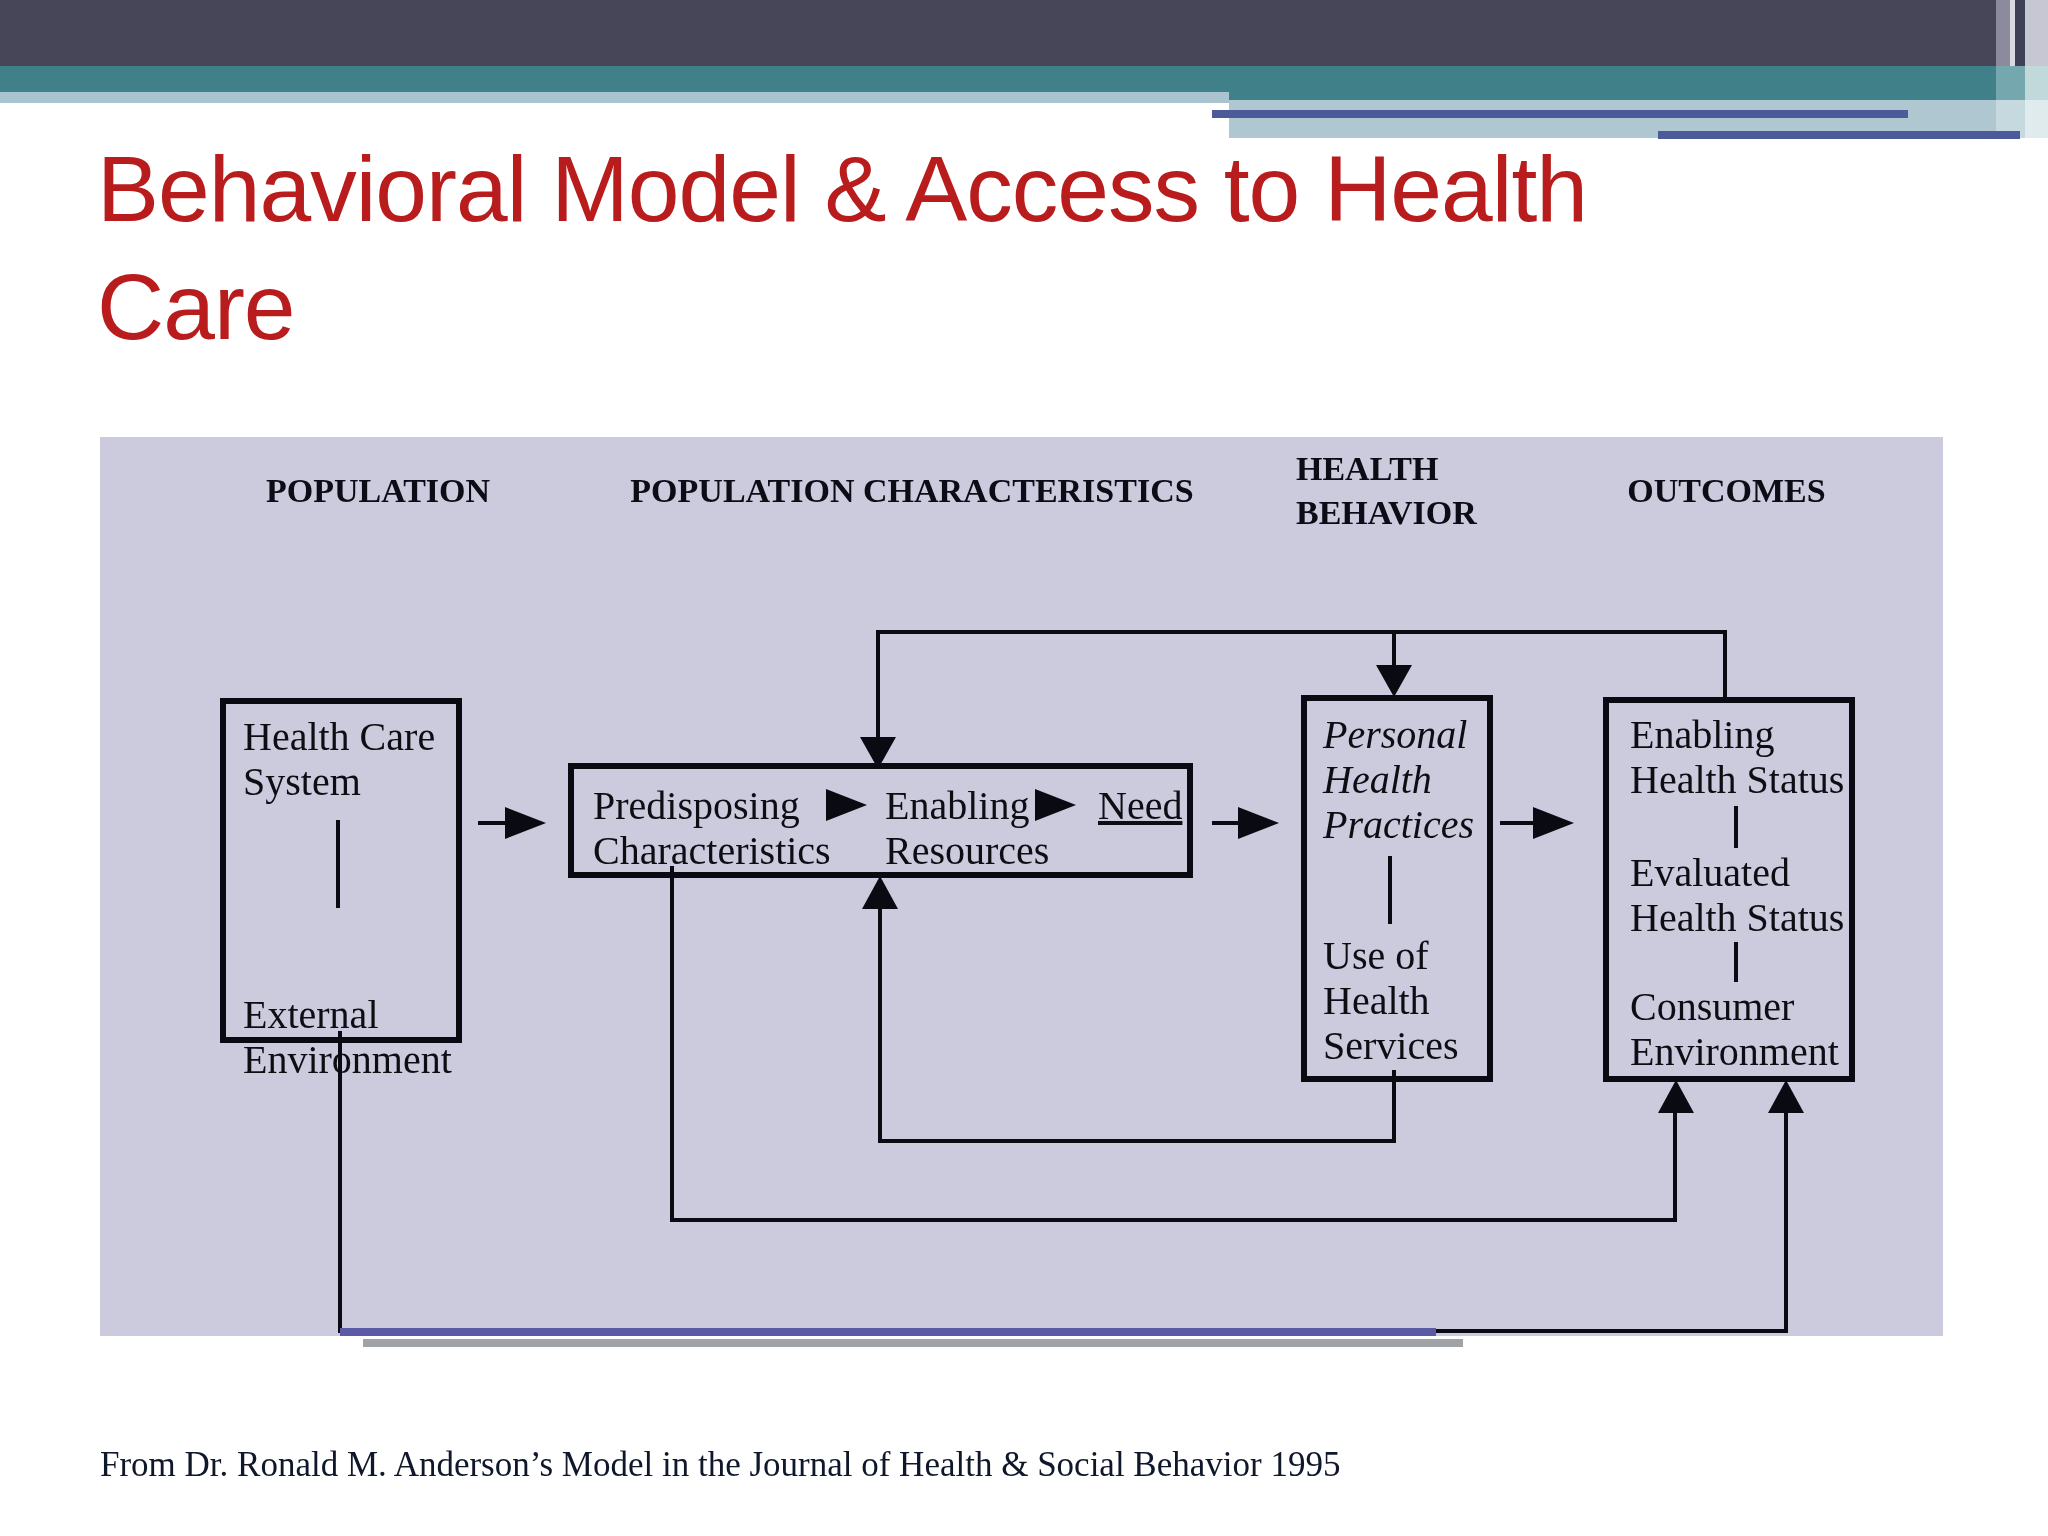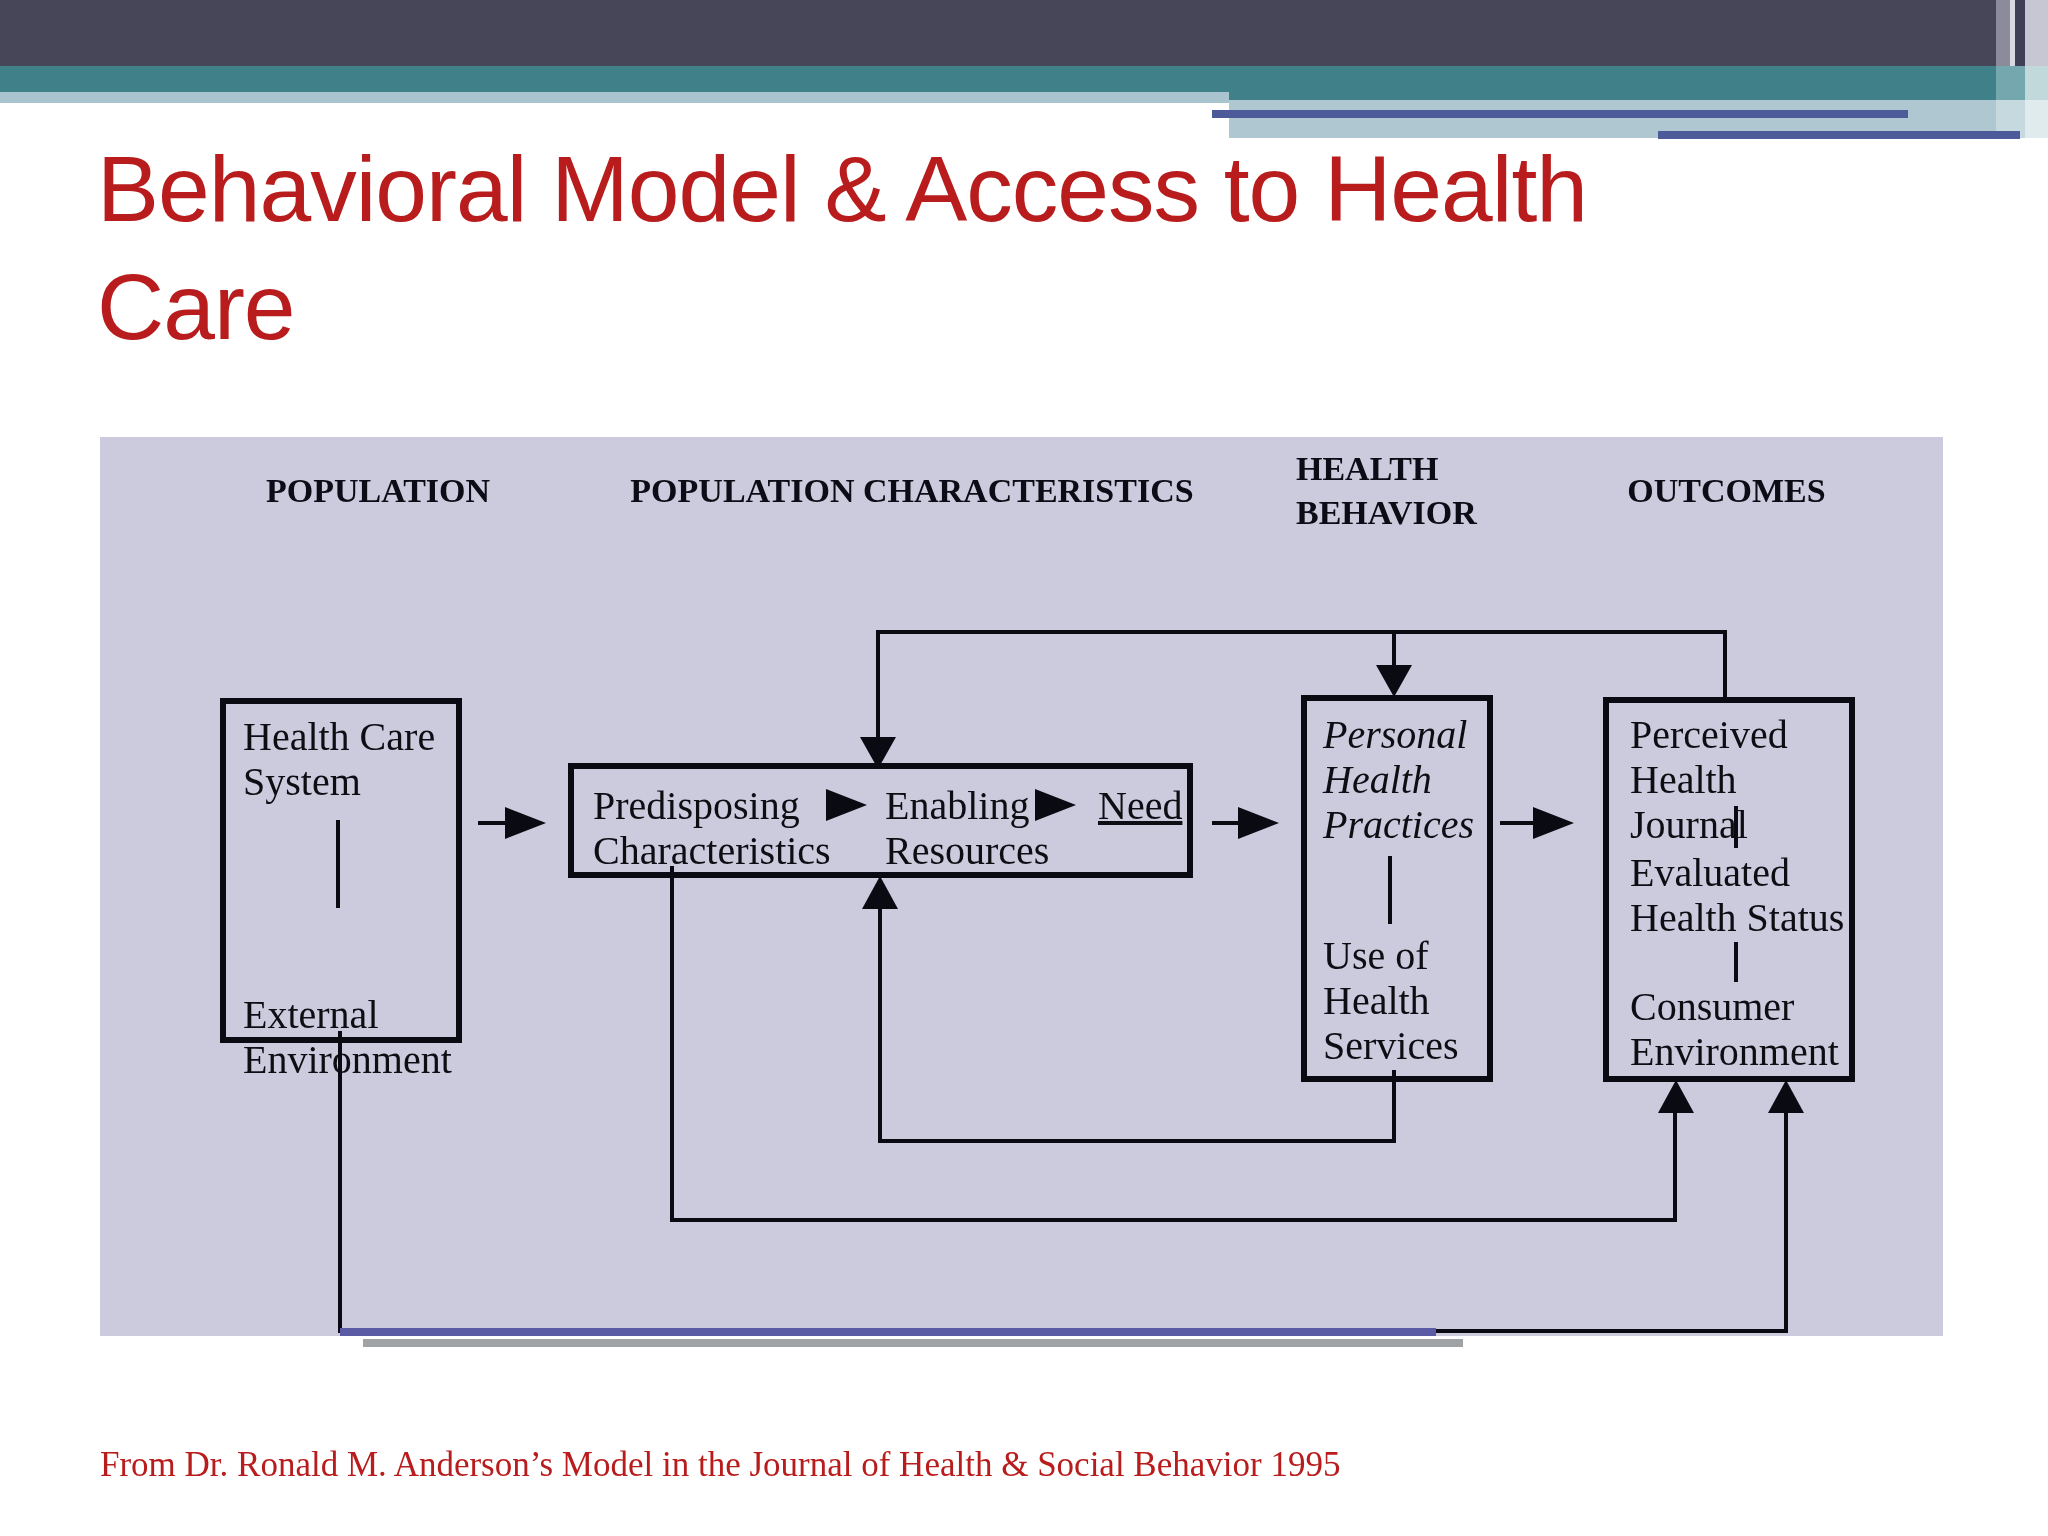--- a/index.html
+++ b/index.html
@@ -20,21 +20,21 @@
   .hl{position:absolute;background:#0a0a12;height:4px;}
   .vl{position:absolute;background:#0a0a12;width:4px;}
   .tick{position:absolute;background:#0a0a12;width:4px;}
   .tri-right{position:absolute;width:0;height:0;border-top:16px solid transparent;
              border-bottom:16px solid transparent;border-left:41px solid #0a0a12;}
   .tri-down{position:absolute;width:0;height:0;border-left:18px solid transparent;
             border-right:18px solid transparent;border-top:32px solid #0a0a12;}
   .tri-up{position:absolute;width:0;height:0;border-left:18px solid transparent;
           border-right:18px solid transparent;border-bottom:33px solid #0a0a12;}
   #caption{position:absolute;left:100px;top:1445px;font-family:"Liberation Serif",serif;
-           font-size:35px;color:#b91c1c;white-space:nowrap;}
+           font-size:35px;color:#0f172a;white-space:nowrap;}
 </style>
 </head>
 <body>
 
 <div id="slide">
 
   <div class="bar" style="left:0;top:0;width:1996px;height:66px;background:#474659;"></div>
   <div class="bar" style="left:1996px;top:0;width:14px;height:66px;background:#8b8b9c;"></div>
   <div class="bar" style="left:2010px;top:0;width:5px;height:66px;background:#d9d9e2;"></div>
   <div class="bar" style="left:2015px;top:0;width:10px;height:66px;background:#3f3f55;"></div>
@@ -80,21 +80,21 @@
   <div class="btext" style="left:885px;top:783px;width:170px;">Enabling Resources</div>
   <div class="tri-right" style="left:1035px;top:789px;"></div>
   <div class="btext" style="left:1098px;top:783px;text-decoration:underline;">Need</div>
 
   <div class="dbox" style="left:1301px;top:695px;width:180px;height:375px;"></div>
   <div class="btext" style="left:1323px;top:712px;width:155px;font-style:italic;">Personal Health Practices</div>
   <div class="tick" style="left:1388px;top:856px;height:68px;"></div>
   <div class="btext" style="left:1323px;top:933px;width:155px;">Use of Health Services</div>
 
   <div class="dbox" style="left:1603px;top:697px;width:240px;height:373px;"></div>
-  <div class="btext" style="left:1630px;top:712px;width:215px;">Perceived Health Journal</div>
+  <div class="btext" style="left:1630px;top:712px;width:215px;">Enabling Health Status</div>
   <div class="tick" style="left:1734px;top:806px;height:42px;"></div>
   <div class="btext" style="left:1630px;top:850px;width:215px;">Evaluated Health Status</div>
   <div class="tick" style="left:1734px;top:942px;height:40px;"></div>
   <div class="btext" style="left:1630px;top:984px;width:215px;">Consumer Environment</div>
 
   <div class="hl" style="left:478px;top:821px;width:35px;"></div>
   <div class="tri-right" style="left:505px;top:807px;"></div>
 
   <div class="hl" style="left:1212px;top:821px;width:33px;"></div>
   <div class="tri-right" style="left:1238px;top:807px;"></div>

